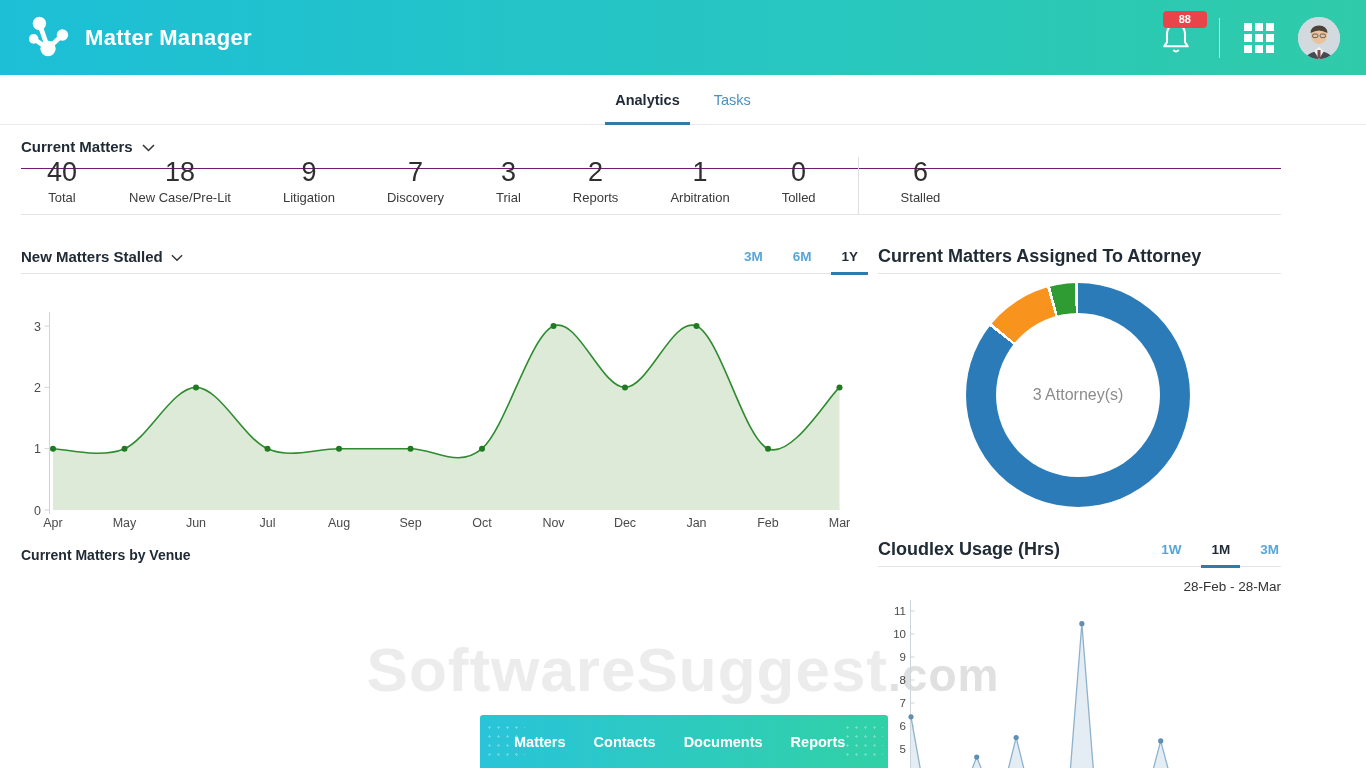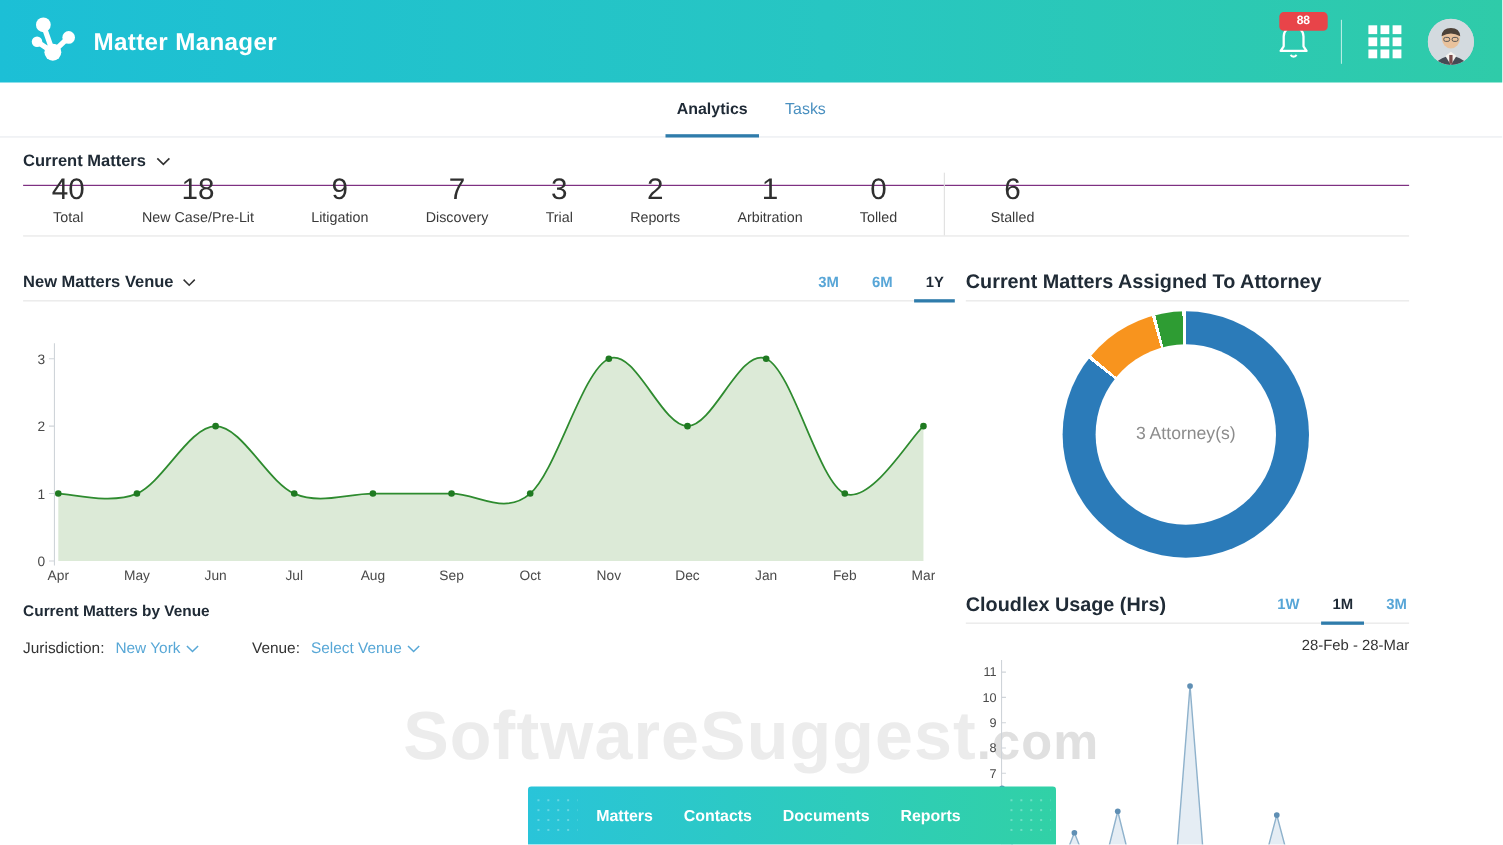--- a/index.html
+++ b/index.html
@@ -67,23 +67,23 @@
   .venue-filters{position:absolute;left:21px;top:581px;display:flex;gap:10px;font-size:14px;color:#333;
                  align-items:center;z-index:2;}
   .link{color:#57a7d6;display:inline-flex;align-items:center;gap:5px;cursor:pointer;}
   .venue-gap{width:28px;}
 
   
   .watermark{position:absolute;top:634px;left:50%;transform:translateX(-50%);white-space:nowrap;
              font-weight:700;color:#ececec;z-index:1;letter-spacing:1px;}
   .wm-main{font-size:62px;}
   .wm-suffix{font-size:46px;color:#e0e0e0;}
-  .bottom-nav{position:absolute;left:480px;top:715px;width:480px;height:53px;box-sizing:border-box;
+  .bottom-nav{position:absolute;left:480px;top:715px;width:408px;height:53px;box-sizing:border-box;
               background:linear-gradient(90deg,#29c4d9,#31d1a6);display:flex;align-items:center;gap:28px;
-              padding-left:62px;z-index:3;color:#fff;font-weight:700;font-size:14.5px;border-radius:3px 3px 0 0;}
+              padding-left:34px;z-index:3;color:#fff;font-weight:700;font-size:14.5px;border-radius:3px 3px 0 0;}
   .bottom-nav::before,.bottom-nav::after{content:"";position:absolute;top:8px;bottom:8px;width:40px;
               background-image:radial-gradient(rgba(255,255,255,.3) 1.3px,transparent 1.4px);
               background-size:9px 9px;}
   .bottom-nav::before{left:5px;}
   .bottom-nav::after{right:5px;}
   .nav-item{cursor:pointer;position:relative;z-index:1;}
   .chev{display:inline-block;}
 </style>
 </head>
 <body>
@@ -189,21 +189,21 @@
       <div class="stat-label">Tolled</div>
     </div>
     <div class="stat sep">
       <div class="stat-value">6</div>
       <div class="stat-label">Stalled</div>
     </div>
   </div>
 
   <div class="panel-head" id="nm-head">
     <span class="panel-title">
-      <span>New Matters Venue</span>
+      <span>New Matters Stalled</span>
       <span class="chev">
         <svg width="12" height="8" viewBox="0 0 13 8" fill="none" stroke="#333" stroke-width="1.5">
             <path d="M1 1 L6.5 6.5 L12 1"></path>
           </svg>
       </span>
     </span>
     <span class="ranges">
       <span class="range">3M</span>
       <span class="range">6M</span>
       <span class="range active">1Y</span>
@@ -251,41 +251,20 @@
   <div class="panel-head" id="at-head">
     <span class="panel-title">Current Matters Assigned To Attorney</span>
   </div>
   <div id="donut" style="background: conic-gradient(rgb(43, 123, 185) 0deg, rgb(43, 123, 185) 308deg, rgb(255, 255, 255) 308deg, rgb(255, 255, 255) 309.6deg, rgb(248, 148, 30) 309.6deg, rgb(248, 148, 30) 344deg, rgb(255, 255, 255) 344deg, rgb(255, 255, 255) 345.6deg, rgb(46, 156, 51) 345.6deg, rgb(46, 156, 51) 358.4deg, rgb(255, 255, 255) 358.4deg, rgb(255, 255, 255) 360deg);">
     <div class="donut-hole">
       <span>3 Attorney(s)</span>
     </div>
   </div>
 
   <div class="venue-title">Current Matters by Venue</div>
-  <div class="venue-filters">
-    <span>Jurisdiction:</span>
-    <span class="link">
-      <span>New York</span>
-      <span class="chev">
-        <svg width="12" height="8" viewBox="0 0 13 8" fill="none" stroke="#57a7d6" stroke-width="1.5">
-            <path d="M1 1 L6.5 6.5 L12 1"></path>
-          </svg>
-      </span>
-    </span>
-    <span class="venue-gap"></span>
-    <span>Venue:</span>
-    <span class="link">
-      <span>Select Venue</span>
-      <span class="chev">
-        <svg width="12" height="8" viewBox="0 0 13 8" fill="none" stroke="#57a7d6" stroke-width="1.5">
-            <path d="M1 1 L6.5 6.5 L12 1"></path>
-          </svg>
-      </span>
-    </span>
-  </div>
 
   <div class="panel-head" id="us-head">
     <span class="panel-title">Cloudlex Usage (Hrs)</span>
     <span class="ranges">
       <span class="range">1W</span>
       <span class="range active">1M</span>
       <span class="range">3M</span>
     </span>
   </div>
   <div class="usage-date">28-Feb - 28-Mar</div>

